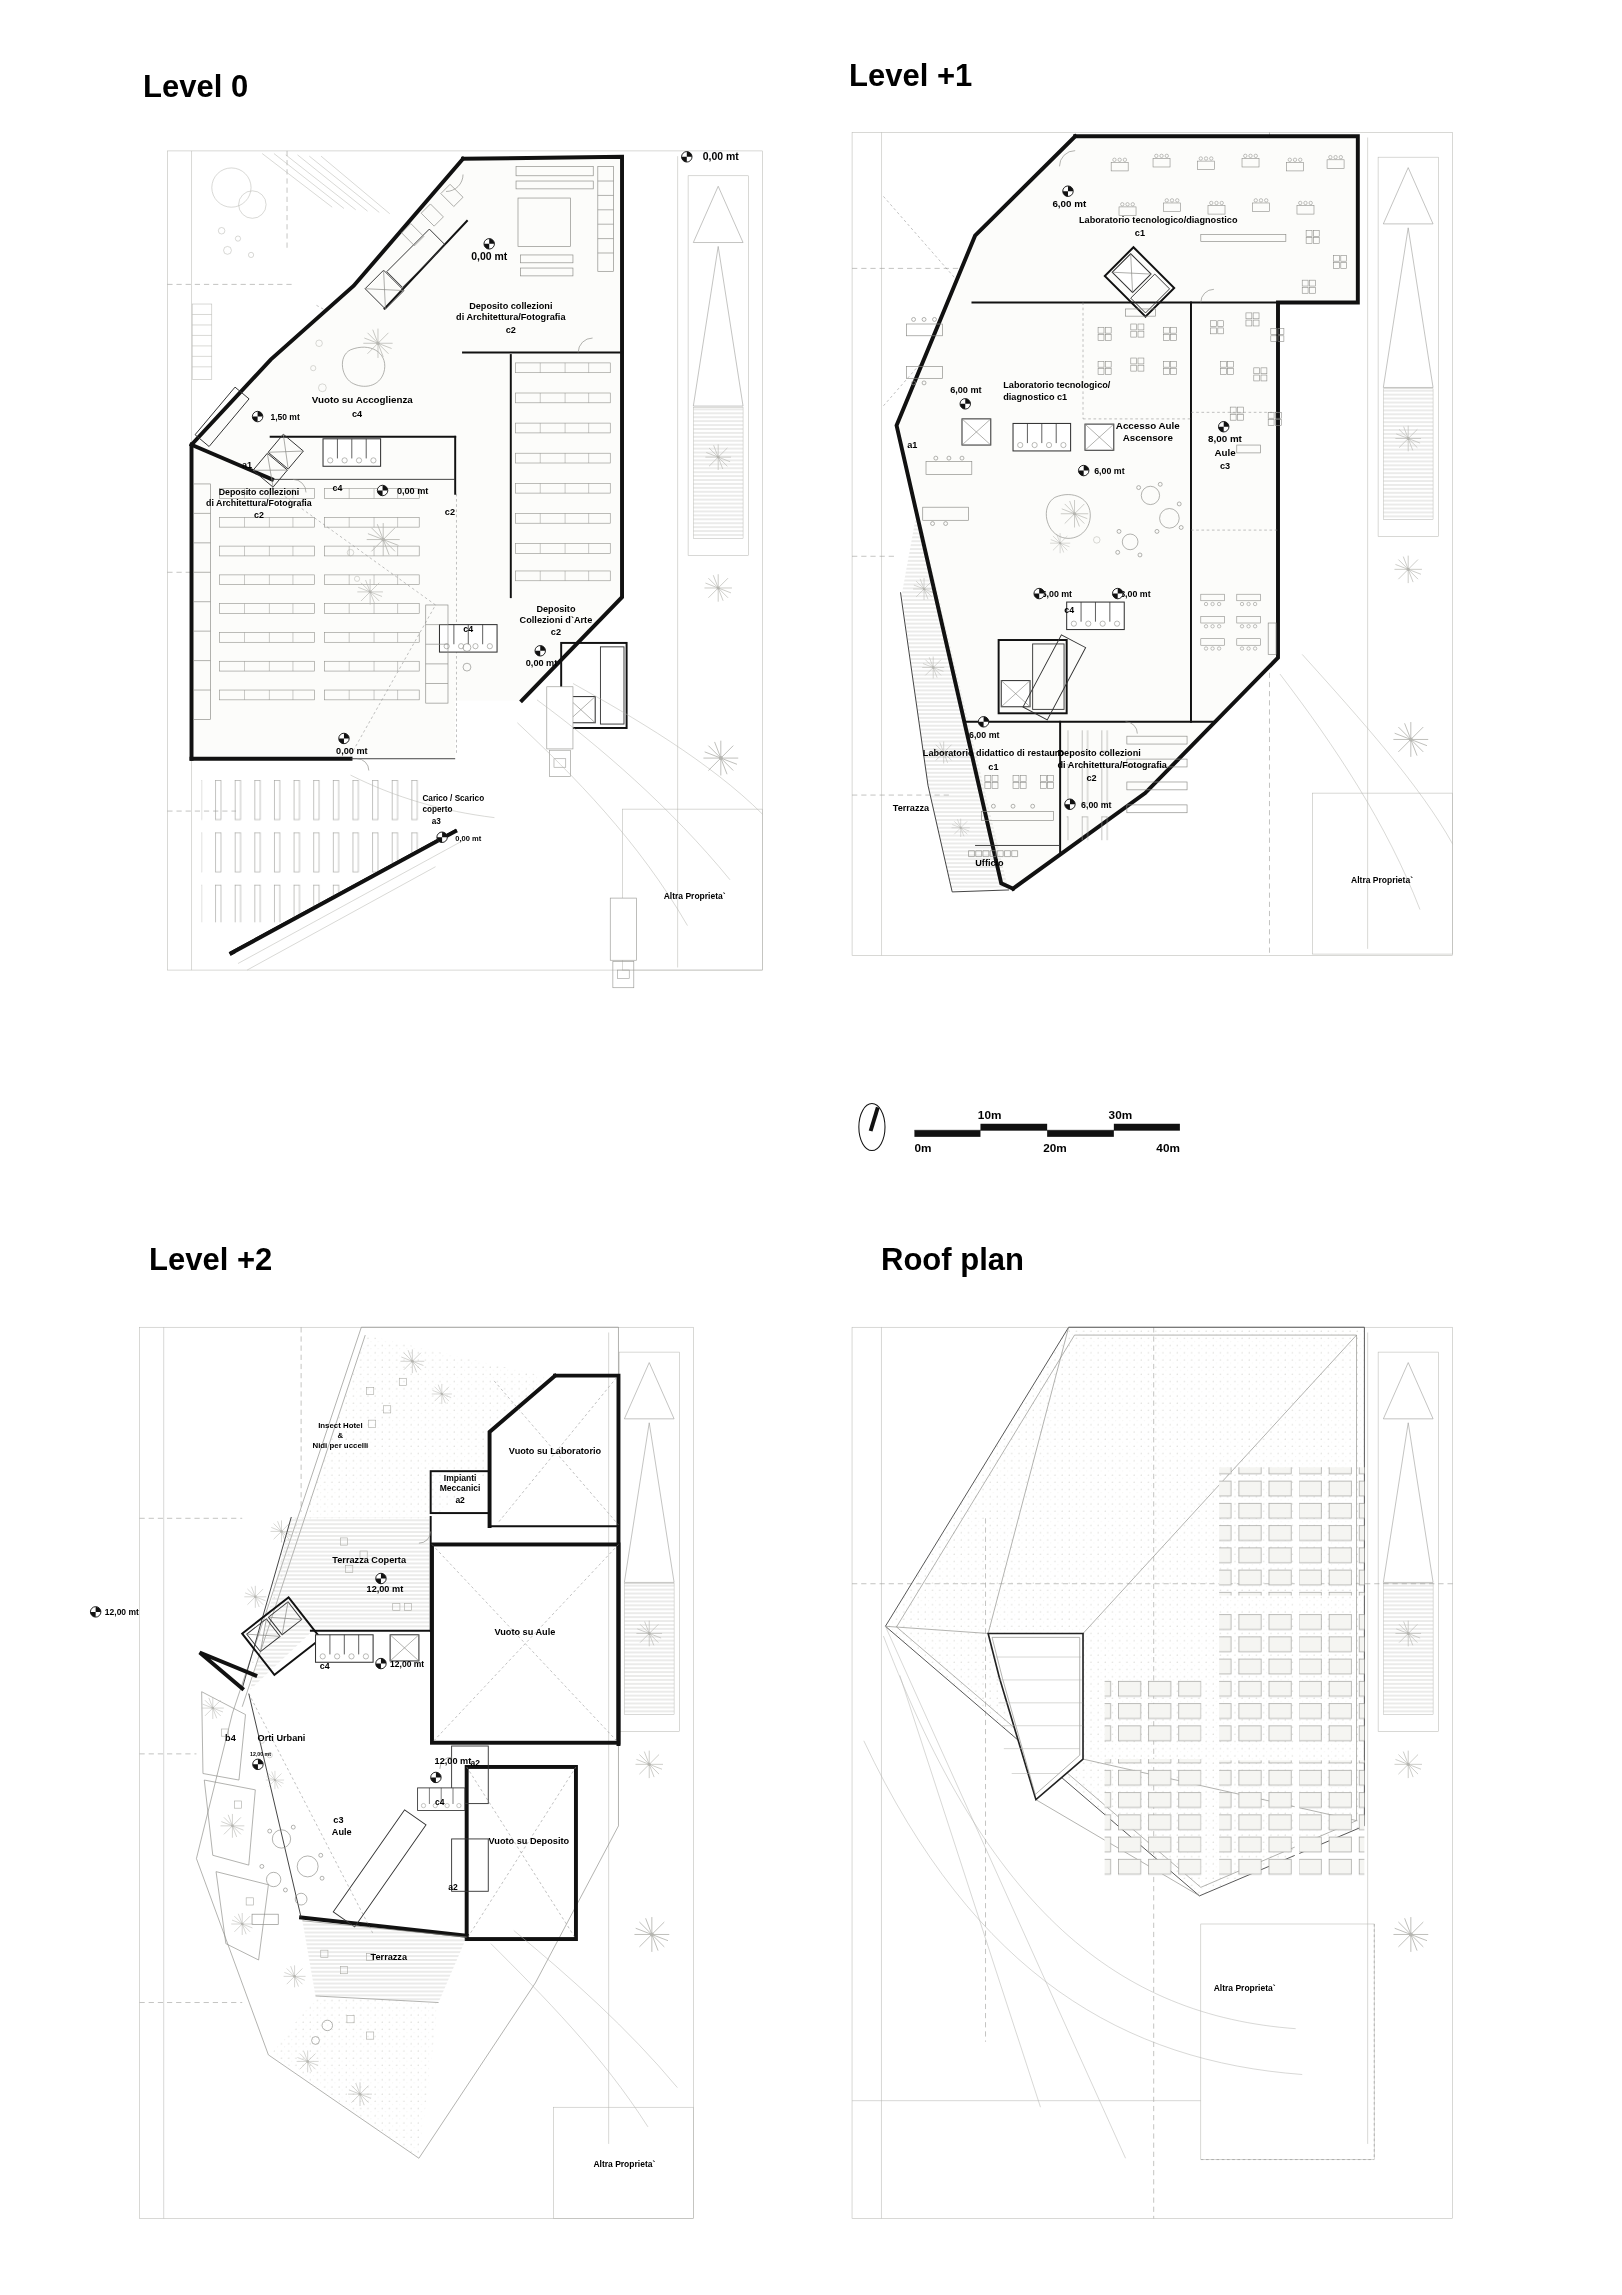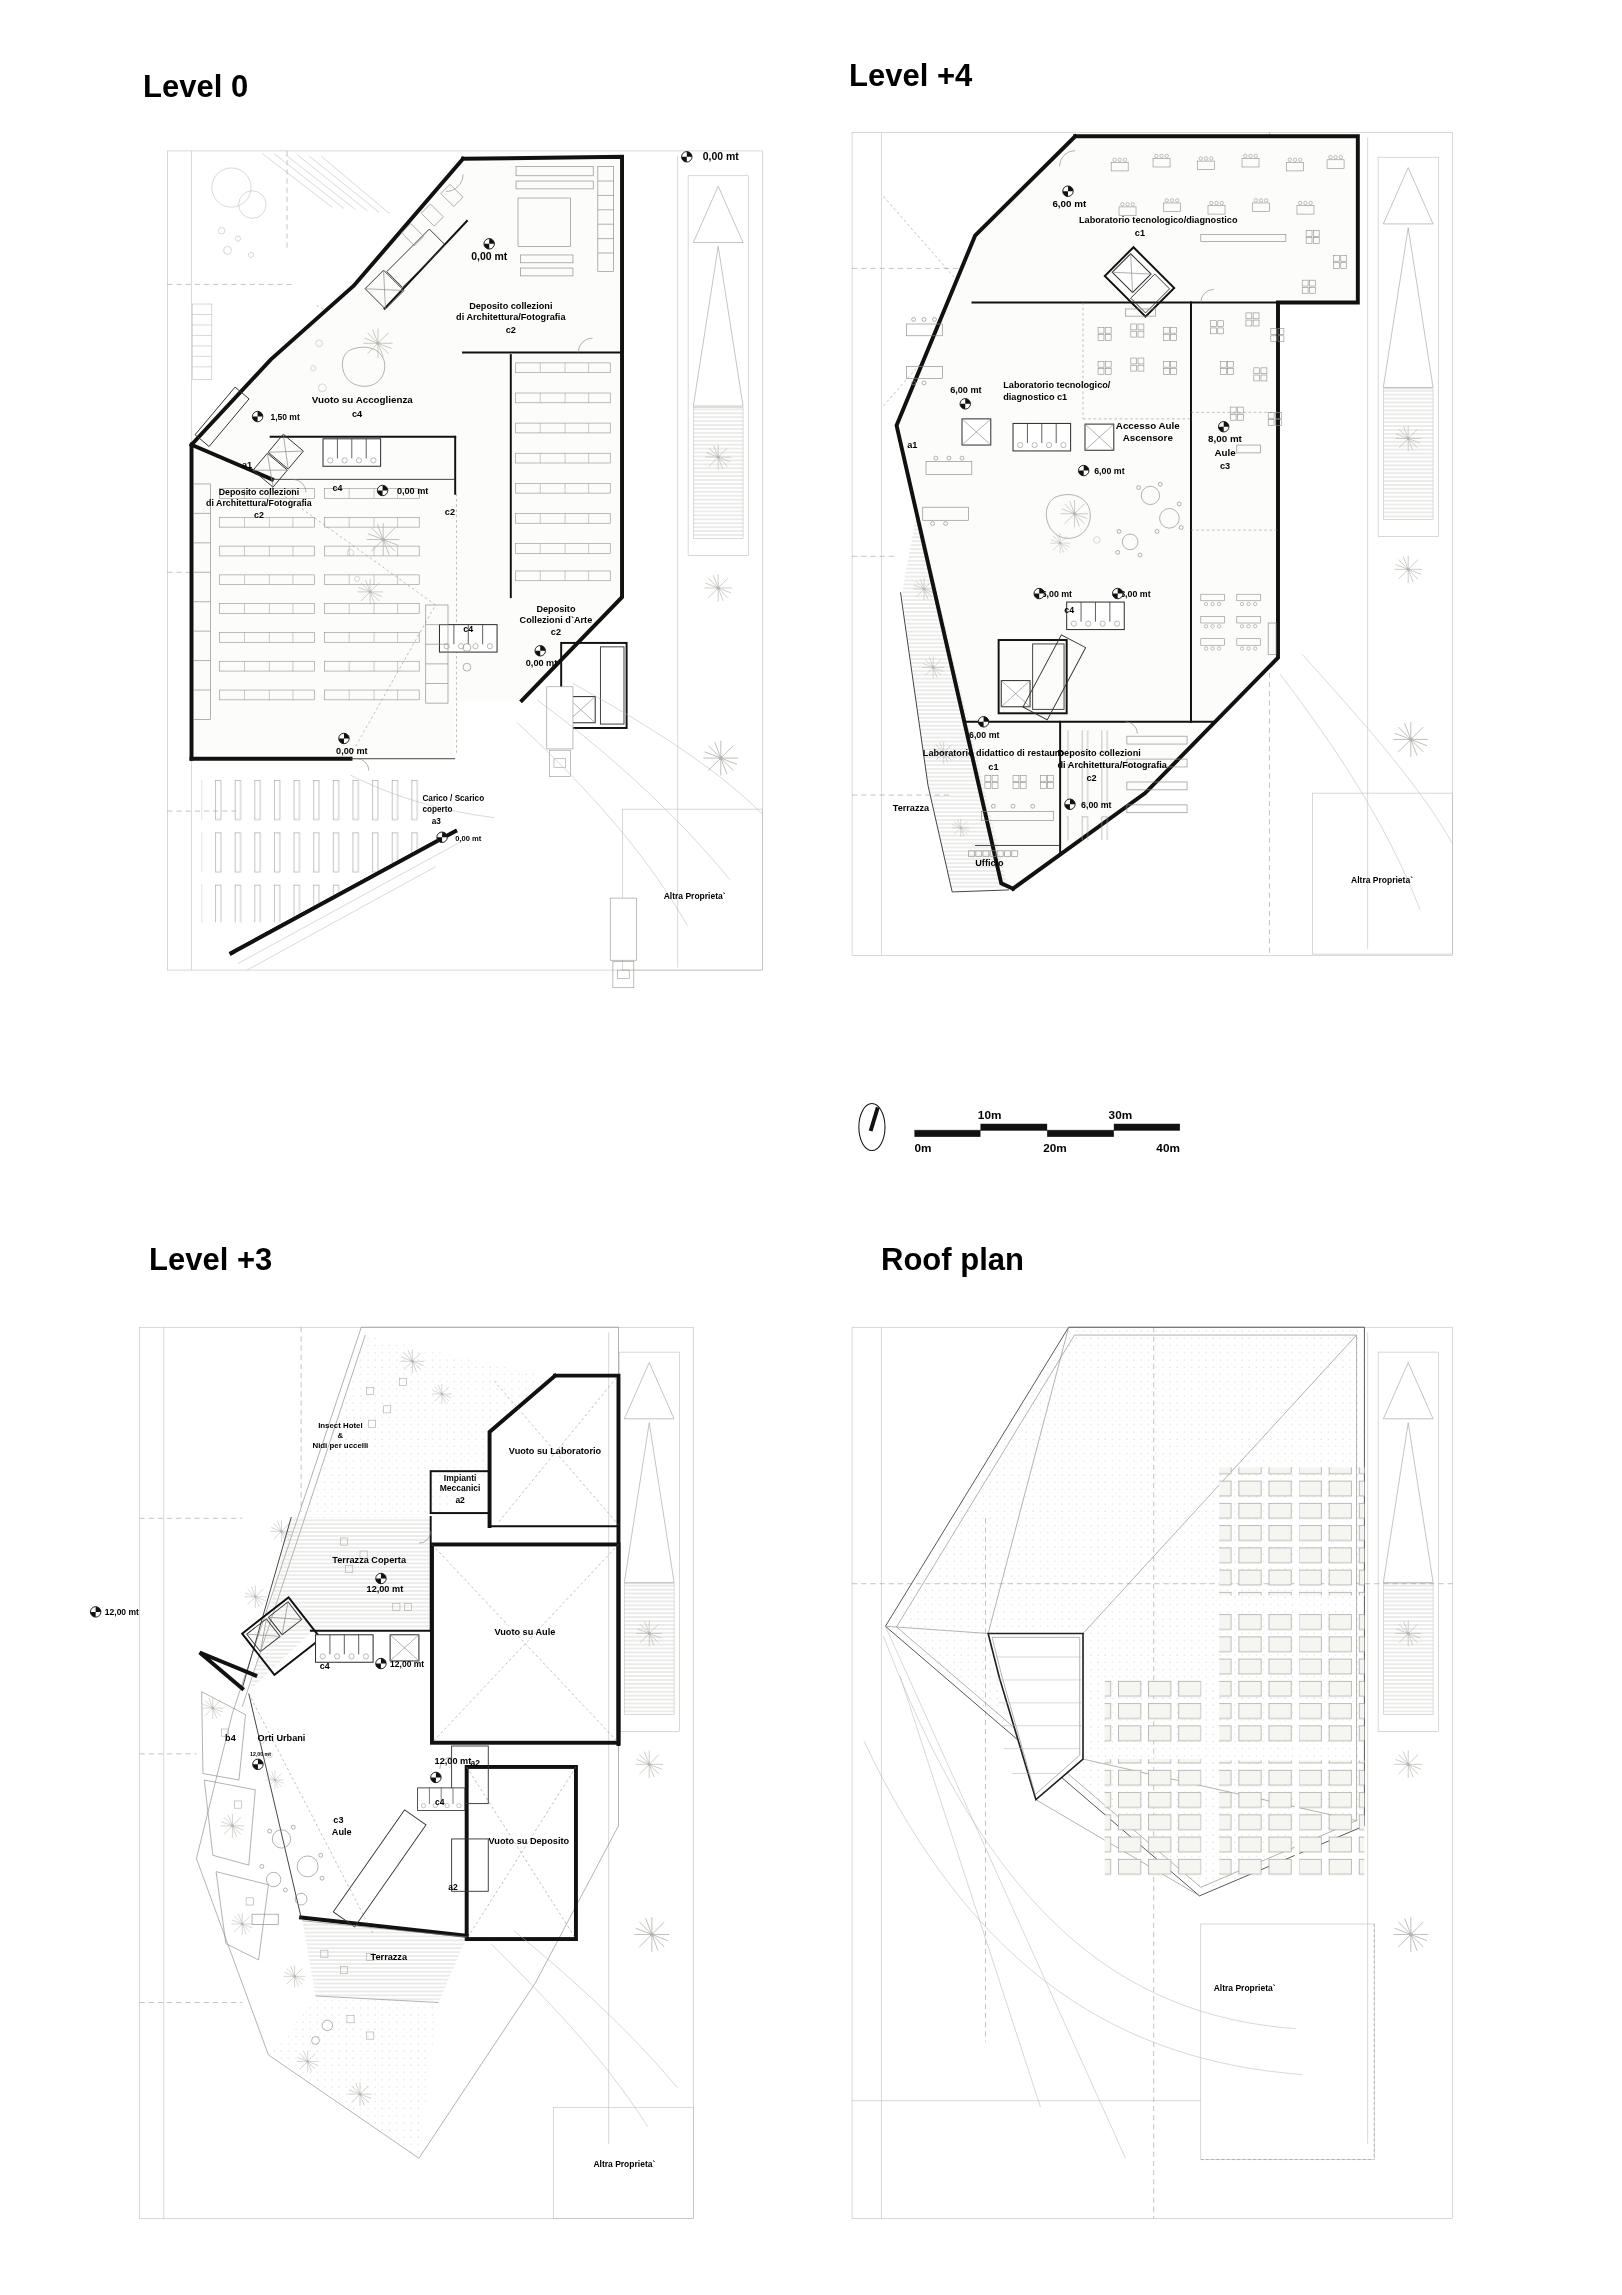--- a/index.html
+++ b/index.html
@@ -95,22 +95,22 @@
       <use href="#star8" transform="translate(62 460) scale(1.4)"></use>
       <use href="#star8" transform="translate(62 660) scale(1.5)"></use>
       <use href="#star8" transform="translate(66 920) scale(1.9)"></use>
     </g>
   </defs>
 </svg>
 
 <div id="sheet">
 
   <div class="title" style="left:143px;top:69px">Level 0</div>
-  <div class="title" style="left:849px;top:58px">Level +4</div>
-  <div class="title" style="left:149px;top:1242px">Level +3</div>
+  <div class="title" style="left:849px;top:58px">Level +1</div>
+  <div class="title" style="left:149px;top:1242px">Level +2</div>
   <div class="title" style="left:881px;top:1242px">Roof plan</div>
 
   <svg style="left:154px;top:147px" width="622" height="844" viewBox="0 0 950 1290">
     <rect x="20" y="6" width="910" height="1252" class="vlt"></rect>
     <line x1="57" y1="6" x2="57" y2="1258" class="vlt"></line>
     <use href="#sidestrip" x="800" y="14"></use>
     <rect x="716" y="1012" width="214" height="246" class="vlt"></rect>
     <path class="dash" d="M20,210H210M20,650H57M20,1015H125M203,6V160"></path>
 
     <path class="vlt" d="M165,10L272,92M183,10L290,94M201,12L308,96M219,12L326,98M237,14L344,100M255,14L360,102"></path>

